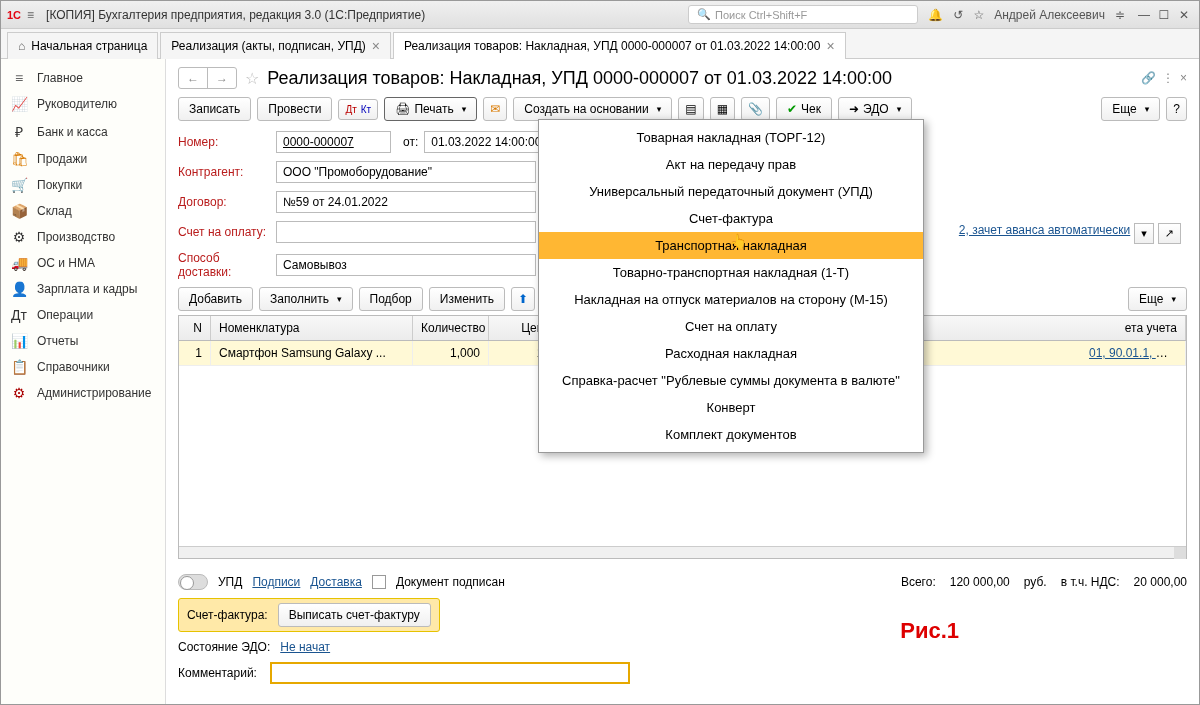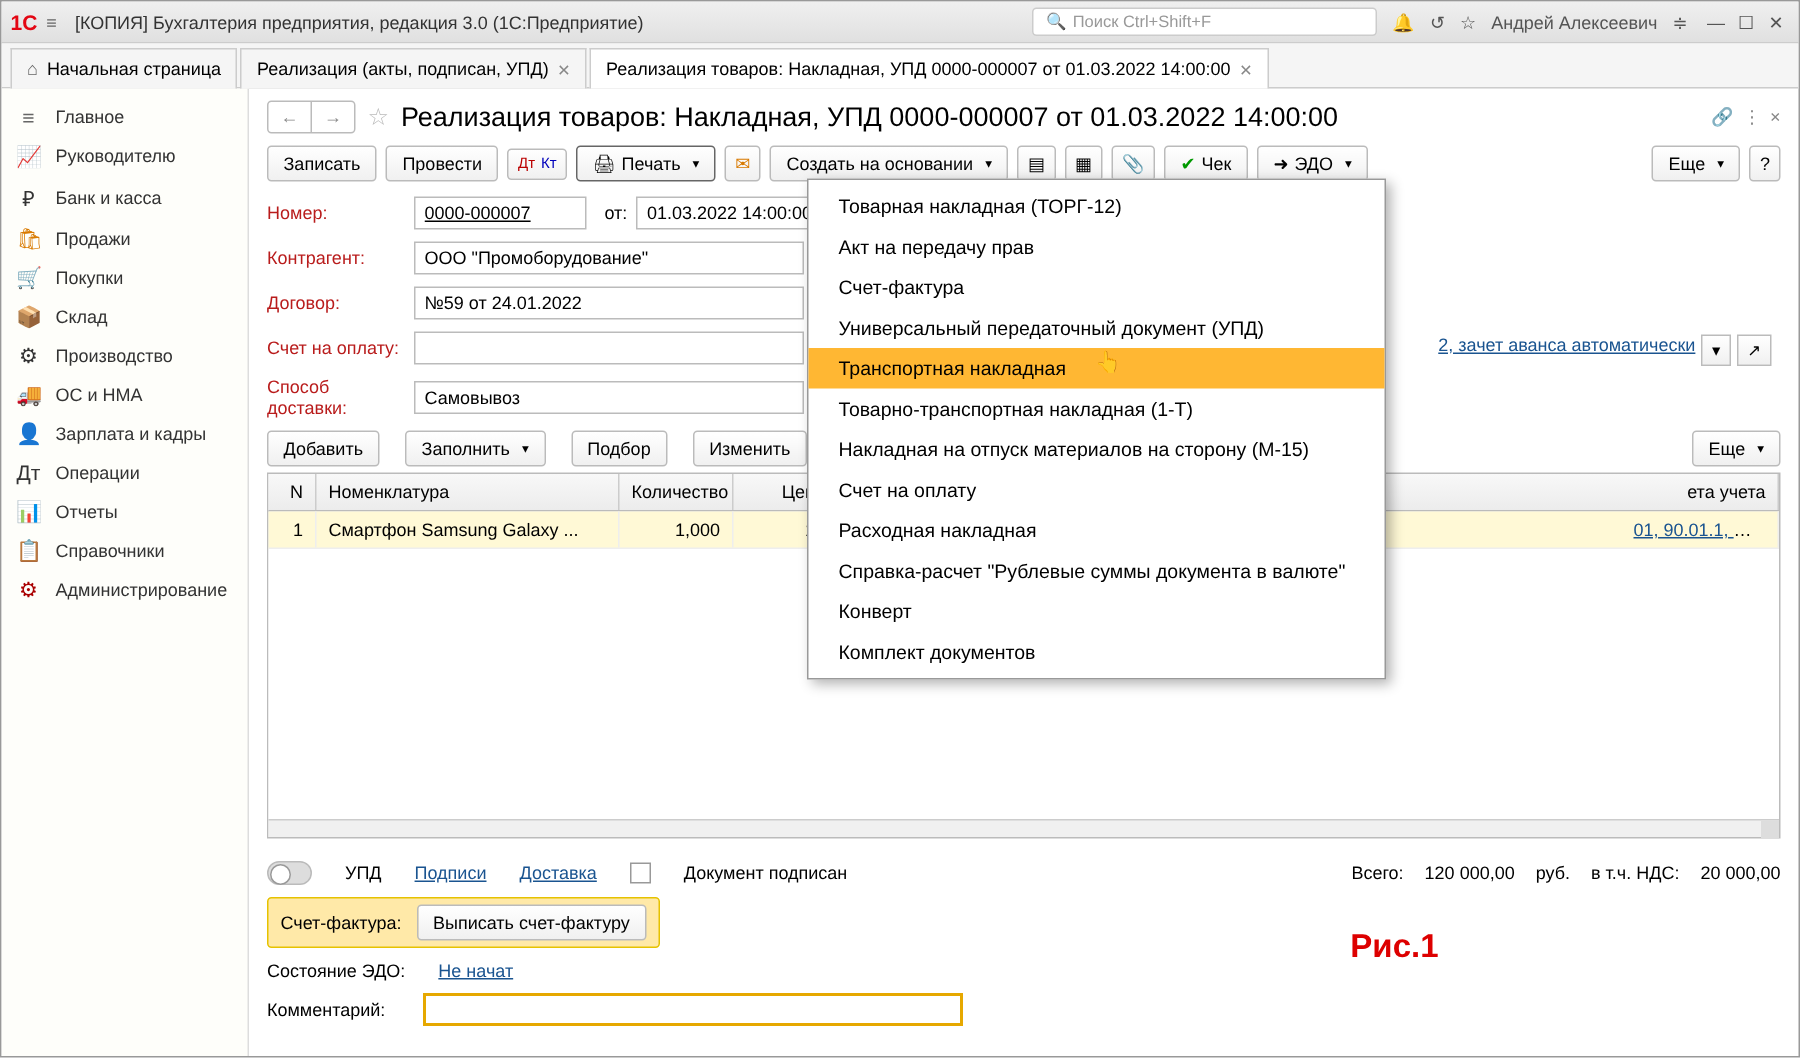--- a/index.html
+++ b/index.html
@@ -1,18 +1,18 @@
 <!DOCTYPE html>
 <html><head>
 <meta charset="utf-8">
 <style>
 * { box-sizing: border-box; margin: 0; padding: 0; font-family: Arial, sans-serif; }
 body { background: #fff; font-size: 12px; overflow: hidden; width: 1200px; height: 705px; position: relative; border: 1px solid #999; }
 .titlebar { background: linear-gradient(#f0f0f0, #e0e0e0); height: 28px; display: flex; align-items: center; padding: 0 6px; border-bottom: 1px solid #ccc; }
-.logo-1c { color: #e30613; font-weight: bold; font-size: 14px; margin-right: 6px; }
+.logo-1c { color: #e30613; font-weight: bold; font-size: 11px; margin-right: 6px; }
 .hamburger { margin-right: 12px; cursor: pointer; color: #666; }
 .app-title { flex: 1; color: #333; font-size: 12px; }
 .search-box { background: #fff; border: 1px solid #ccc; border-radius: 3px; padding: 2px 8px; width: 230px; margin-right: 10px; color: #999; font-size: 11px; display: flex; align-items: center; gap: 4px; }
 .title-icons { display: flex; gap: 10px; align-items: center; color: #555; }
 .title-icons > span { cursor: pointer; }
 .win-controls { display: flex; gap: 2px; margin-left: 10px; }
 .win-btn { width: 18px; height: 18px; display: flex; align-items: center; justify-content: center; cursor: pointer; color: #555; }
 
 .tabs-bar { background: #f5f5f5; height: 30px; display: flex; align-items: flex-end; padding-left: 6px; border-bottom: 1px solid #ccc; }
 .tab { padding: 6px 10px; border: 1px solid #ccc; border-bottom: none; background: #f5f5f5; margin-right: 2px; display: flex; align-items: center; gap: 6px; font-size: 12px; cursor: pointer; position: relative; top: 1px; }
@@ -42,42 +42,42 @@
 .btn-dropdown::after { content: "▾"; margin-left: 4px; font-size: 9px; }
 
 .form-row { display: flex; align-items: center; margin-bottom: 8px; gap: 6px; }
 .form-label { width: 92px; color: #b91c1c; }
 .form-input { border: 1px solid #bbb; padding: 3px 6px; background: #fff; font-size: 12px; }
 .input-number { width: 115px; text-decoration: underline; }
 .input-date { width: 130px; }
 .input-wide { width: 260px; }
 .input-btn { border: 1px solid #bbb; background: linear-gradient(#fff, #f0f0f0); padding: 3px 6px; cursor: pointer; font-size: 11px; }
 
-.grid-toolbar { display: flex; gap: 17px; margin-bottom: 0; }
+.grid-toolbar { display: flex; gap: 6px; margin-bottom: 0; }
 .grid { border: 1px solid #bbb; margin-top: 4px; }
 .grid-header { display: flex; background: linear-gradient(#f8f8f8, #ececec); border-bottom: 1px solid #bbb; }
 .grid-header > div { padding: 5px 8px; border-right: 1px solid #ccc; font-size: 12px; }
 .grid-row { display: flex; background: #fff9d6; border-bottom: 1px solid #eee; }
 .grid-row > div { padding: 5px 8px; border-right: 1px solid #eee; font-size: 12px; overflow: hidden; text-overflow: ellipsis; white-space: nowrap; }
 .col-n { width: 32px; text-align: right; }
 .col-name { width: 202px; }
 .col-qty { width: 76px; text-align: right; }
 .col-price { width: 70px; text-align: right; }
 .col-accounts { flex: 1; }
 .grid-body-empty { height: 180px; background: #fff; }
 .grid-scroll { height: 12px; background: #f0f0f0; border-top: 1px solid #ccc; position: relative; }
 .grid-scroll::after { content: ""; position: absolute; right: 0; top: 0; width: 12px; height: 12px; background: #ddd; }
 
 .dropdown-menu { position: absolute; top: 118px; left: 537px; width: 386px; background: #fff; border: 1px solid #999; box-shadow: 3px 3px 8px rgba(0,0,0,0.3); z-index: 100; padding: 4px 0; }
-.dropdown-item { padding: 6px 20px; cursor: pointer; font-size: 13px; }
+.dropdown-item { padding: 6px 20px; cursor: pointer; font-size: 13px; text-align: center; }
 .dropdown-item:hover, .dropdown-item.highlighted { background: #ffb733; }
 .cursor-hand { position: absolute; top: 232px; left: 729px; z-index: 101; font-size: 14px; pointer-events: none; }
 
 .footer-area { position: absolute; bottom: 12px; left: 177px; right: 12px; }
-.footer-row { display: flex; align-items: center; margin-bottom: 8px; gap: 22px; font-size: 12px; }
+.footer-row { display: flex; align-items: center; margin-bottom: 8px; gap: 10px; font-size: 12px; }
 .toggle { width: 30px; height: 16px; border-radius: 8px; background: #ddd; border: 1px solid #bbb; position: relative; cursor: pointer; }
 .toggle::after { content: ""; width: 12px; height: 12px; background: #fff; border: 1px solid #999; border-radius: 50%; position: absolute; top: 1px; left: 1px; }
 .checkbox { width: 14px; height: 14px; border: 1px solid #999; background: #fff; display: inline-block; }
 .link { color: #1a5490; text-decoration: underline; cursor: pointer; }
 .totals { margin-left: auto; display: flex; gap: 14px; }
 .sf-bar { background: #ffe9a8; border: 1px solid #e6c200; padding: 4px 8px; display: inline-flex; align-items: center; gap: 10px; border-radius: 3px; }
 .comment-input { border: 2px solid #e6a800; padding: 3px; width: 360px; background: #fff; height: 22px; }
 .fig-label { position: absolute; bottom: 60px; right: 240px; color: #d00; font-weight: bold; font-size: 22px; }
 
 .right-toolbar-btns { margin-left: auto; display: flex; gap: 6px; }
@@ -284,22 +284,22 @@
       </div>
       <div class="grid-body-empty"></div>
       <div class="grid-scroll"></div>
     </div>
   </div>
 </div>
 
 <div class="dropdown-menu" id="print-menu">
     <div class="dropdown-item">Товарная накладная (ТОРГ-12)</div>
     <div class="dropdown-item">Акт на передачу прав</div>
+    <div class="dropdown-item">Универсальный передаточный документ (УПД)</div>
     <div class="dropdown-item">Счет-фактура</div>
-    <div class="dropdown-item">Универсальный передаточный документ (УПД)</div>
     <div class="dropdown-item highlighted">Транспортная накладная</div>
     <div class="dropdown-item">Товарно-транспортная накладная (1-Т)</div>
     <div class="dropdown-item">Накладная на отпуск материалов на сторону (М-15)</div>
     <div class="dropdown-item">Счет на оплату</div>
     <div class="dropdown-item">Расходная накладная</div>
     <div class="dropdown-item">Справка-расчет "Рублевые суммы документа в валюте"</div>
     <div class="dropdown-item">Конверт</div>
     <div class="dropdown-item">Комплект документов</div>
   </div>
 <span class="cursor-hand">👆</span>

